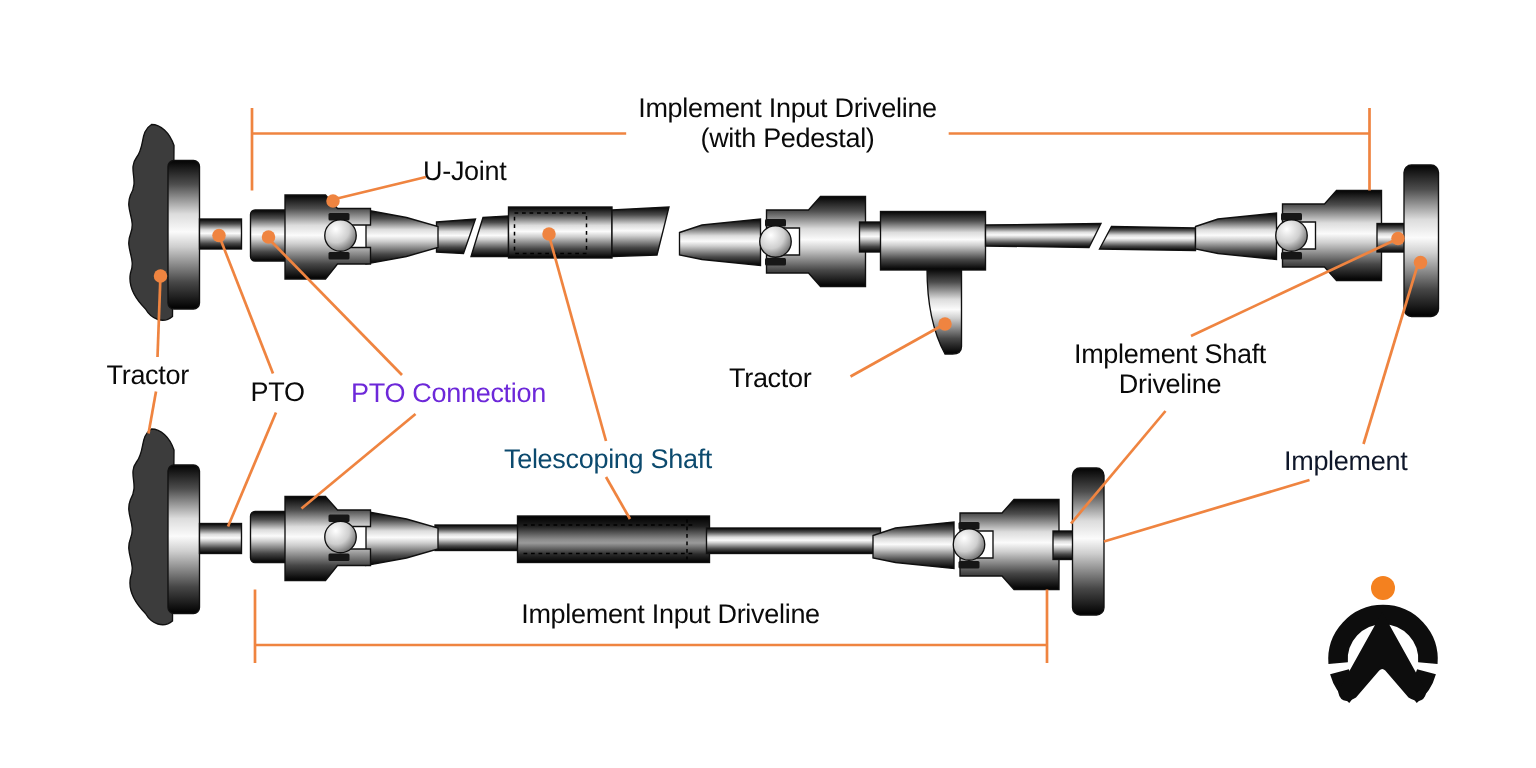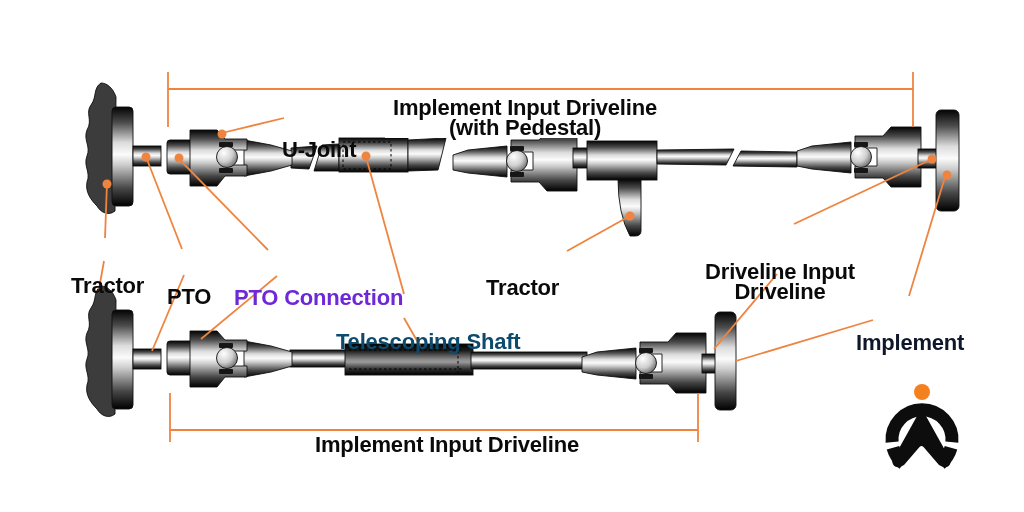--- a/index.html
+++ b/index.html
@@ -2,22 +2,22 @@
 <html style="--accent: #EF8440; --logo-accent: #F4811F;"><head>
 <meta charset="utf-8">
 <style>
   html,body{margin:0;padding:0;background:#fff;}
   .canvas{
     position:relative;width:1024px;height:512px;background:#fff;overflow:hidden;
     font-family:"Liberation Sans", sans-serif;
   }
   .art{position:absolute;left:0;top:0;z-index:1;}
   .lbl{
-    position:absolute;z-index:2;font-weight:bold;font-size:22px;line-height:20px;
-    color:#0a0a0a;white-space:nowrap;letter-spacing:-0.2px;margin-top:36px;
+    position:absolute;z-index:2;font-weight:normal;font-size:18px;line-height:20px;
+    color:#0a0a0a;white-space:nowrap;letter-spacing:-0.2px;
   }
   .center{transform:translateX(-50%);text-align:center;}
   .mask{background:#fff;padding:0 8px;}
   .lead{stroke:var(--accent);stroke-width:1.8;fill:none;}
   .dot{fill:var(--accent);}
   .part{stroke:#101010;stroke-width:0.9;}
   .dash{stroke:#000;stroke-width:1;fill:none;stroke-dasharray:2.5 2.5;}
 </style>
 </head>
 <body>
@@ -175,21 +175,21 @@
 
 <div class="lbl" style="left: 167px; top: 251px; color: rgb(10, 10, 10);">PTO</div>
 
 <div class="lbl" style="left: 234px; top: 252px; color: #6d28d9;">PTO Connection</div>
 
 <div class="lbl" style="left: 336px; top: 296px; color: #0c4a6e;">Telescoping Shaft</div>
 
 <div class="lbl" style="left: 486px; top: 242px; color: rgb(10, 10, 10);">Tractor</div>
 
 <div class="lbl center" style="left: 780px; top: 226px; color: rgb(10, 10, 10);">
-  <span style="display:block">Driveline Input</span>
+  <span style="display:block">Implement Shaft</span>
   <span style="display:block">Driveline</span>
 </div>
 
 <div class="lbl" style="left: 856px; top: 297px; color: #0f172a;">Implement</div>
 
 <div class="lbl center" style="left: 447px; top: 399px; color: rgb(10, 10, 10);">Implement Input Driveline</div>
 
 </div>
 
 </body></html>

